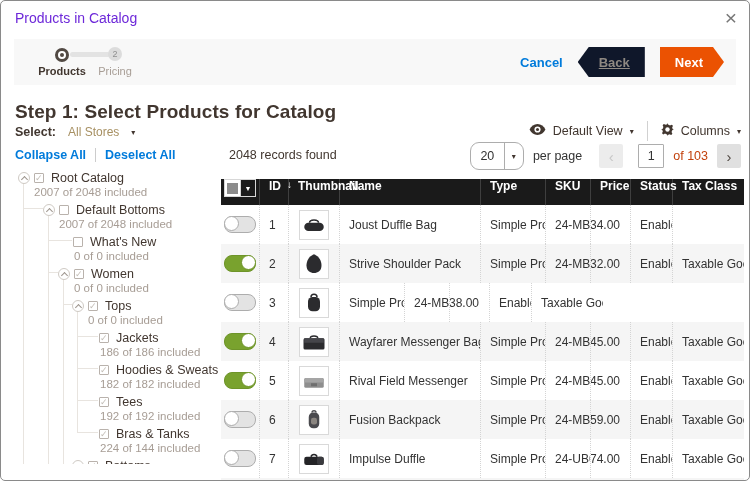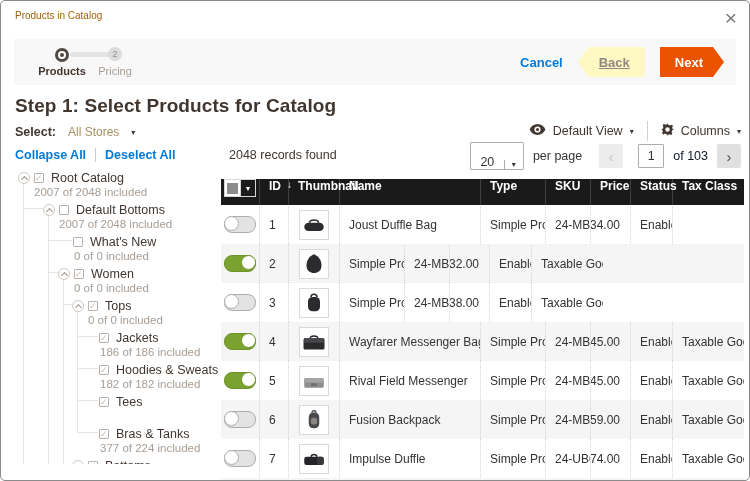--- a/index.html
+++ b/index.html
@@ -1,68 +1,68 @@
 <!DOCTYPE html>
 <html><head>
 <meta charset="utf-8">
 <style>
   html,body{margin:0;padding:0;background:#fff;}
   .modal{position:relative;width:750px;height:481px;box-sizing:border-box;border:1px solid #8a8a8a;
     border-radius:5px;background:#fff;overflow:hidden;
     font-family:"Liberation Sans",sans-serif;color:#41362f;font-size:12.5px;}
 
   
-  .title{position:absolute;top:9px;left:14px;font-size:10px;color:#a16207;}
+  .title{position:absolute;top:9px;left:14px;font-size:14px;color:#6d28d9;}
   .close{position:absolute;top:6px;right:12px;font-size:21px;font-weight:300;color:#777;cursor:pointer;line-height:1;}
 
   
   .band{position:absolute;left:13px;right:13px;top:38px;height:46px;background:#f8f8f8;}
   .step-dot-active{position:absolute;left:41px;top:9px;width:8px;height:8px;border-radius:50%;
     background:#fff;border:3px solid #514943;}
   .step-dot-active::after{content:'';position:absolute;left:2px;top:2px;width:4px;height:4px;border-radius:50%;background:#514943;}
   .step-connector{position:absolute;left:56px;top:13px;width:40px;height:5px;border-radius:3px;background:#e3e3e3;}
   .step-dot-pending{position:absolute;left:94px;top:8px;width:14px;height:14px;border-radius:50%;background:#dcdcdc;
     color:#8f8f8f;font-size:9px;display:flex;align-items:center;justify-content:center;}
   .step-label1{position:absolute;left:13px;top:26px;width:70px;text-align:center;font-size:11px;font-weight:bold;color:#41362f;}
   .step-label2{position:absolute;left:66px;top:26px;width:70px;text-align:center;font-size:11px;color:#a79d95;}
   .band-actions{position:absolute;right:12px;top:8px;height:30px;display:flex;align-items:center;gap:15px;}
   .cancel{color:#007bdb;font-weight:bold;font-size:13px;cursor:pointer;}
-  .btn-back{height:30px;display:flex;align-items:center;background:#fef9c3;color:#8f8982;font-weight:bold;
+  .btn-back{height:30px;display:flex;align-items:center;background:#0f172a;color:#8f8982;font-weight:bold;
     font-size:13px;padding:0 15px 0 21px;clip-path:polygon(11px 0,100% 0,100% 100%,11px 100%,0 50%);cursor:pointer;text-decoration:underline;}
   .btn-next{height:30px;display:flex;align-items:center;background:#eb5202;color:#fff;font-weight:bold;
     font-size:13px;padding:0 21px 0 15px;clip-path:polygon(0 0,calc(100% - 11px) 0,100% 50%,calc(100% - 11px) 100%,0 100%);cursor:pointer;}
 
   
-  .heading{position:absolute;left:14px;top:94px;font-size:19px;font-weight:bold;color:#41362f;letter-spacing:.1px;}
+  .heading{position:absolute;left:14px;top:100px;font-size:19px;font-weight:bold;color:#41362f;letter-spacing:.1px;}
   .store-row{position:absolute;left:14px;top:124px;display:flex;align-items:center;gap:12px;}
   .store-lbl{font-weight:bold;font-size:12.5px;}
   .store-val{color:#a79062;font-size:12px;display:flex;align-items:center;gap:12px;cursor:pointer;}
   .caret{font-size:8px;color:#41362f;}
 
   
   .view-row{position:absolute;right:8px;top:120px;display:flex;align-items:center;}
   .ctrl{display:flex;align-items:center;gap:7px;cursor:pointer;font-size:12.5px;color:#41362f;}
   .vdivider{width:1px;height:20px;background:#d1d1d1;margin:0 13px;}
 
   
   .tree-links{position:absolute;left:14px;top:147px;display:flex;align-items:center;font-size:12.5px;}
   .bluelink{color:#007bdb;font-weight:bold;cursor:pointer;}
   .pipe{width:1px;height:14px;background:#ccc;margin:0 9px;}
   .records{position:absolute;left:228px;top:147px;font-size:12.5px;color:#41362f;}
   .pager{position:absolute;right:8px;top:142px;height:26px;display:flex;align-items:center;gap:9px;}
-  .pp{display:flex;height:26px;border:1px solid #adadad;border-radius:1px;background:#fff;cursor:pointer;align-items:flex-end;}
+  .pp{display:flex;height:26px;border:1px solid #adadad;border-radius:9px;background:#fff;cursor:pointer;}
   .pp-val{width:33px;display:flex;align-items:center;justify-content:center;font-size:12.5px;color:#333;}
   .pp-caret{width:18px;display:flex;align-items:center;justify-content:center;border-left:1px solid #adadad;}
   .pg-btn{width:24px;height:24px;border-radius:2px;display:flex;align-items:center;justify-content:center;
     font-size:15px;cursor:pointer;}
   .pg-prev{background:#ececec;color:#c7c7c7;margin-left:8px;}
   .pg-next{background:#e0e0e0;color:#514943;}
   .pg-input{width:26px;height:24px;box-sizing:border-box;border:1px solid #adadad;border-radius:1px;text-align:center;
     font-size:12.5px;color:#333;font-family:"Liberation Sans",sans-serif;margin-left:6px;}
-  .pg-total{font-size:12.5px;color:#0f172a;}
+  .pg-total{font-size:12.5px;color:#c2410c;}
 
   
   .tree{position:absolute;left:14px;top:168px;width:204px;bottom:16px;overflow:hidden;}
   .trow{position:relative;height:32px;z-index:1;}
   .tline{display:flex;align-items:center;height:17px;}
   .texp{width:12px;height:12px;box-sizing:border-box;border:1px solid #cfcac4;border-radius:50%;background:#fff;
     position:relative;flex:none;margin-right:4px;cursor:pointer;}
   .texp::after{content:'';position:absolute;left:3px;top:4px;width:4px;height:4px;
     border-left:1px solid #9e968e;border-top:1px solid #9e968e;transform:rotate(45deg);}
   .tcb{width:10px;height:10px;box-sizing:border-box;border:1px solid #b9b2ac;border-radius:1px;background:#fff;
@@ -245,27 +245,28 @@
           <span class="tcb checked"></span>
           <span class="tlabel">Hoodies &amp; Sweatshirts</span>
         </div>
         <div class="tcount" style="padding-left: 85px;">182 of 182 included</div>
       </div>
       <div class="trow">
         <div class="tline" style="padding-left: 84px;">
           <span class="tcb checked"></span>
           <span class="tlabel">Tees</span>
         </div>
+        <div class="tcount" style="padding-left: 85px;">192 of 192 included</div>
       </div>
       <div class="trow">
         <div class="tline" style="padding-left: 84px;">
           <span class="tcb checked"></span>
           <span class="tlabel">Bras &amp; Tanks</span>
         </div>
-        <div class="tcount" style="padding-left: 85px;">377 of 224 included</div>
+        <div class="tcount" style="padding-left: 85px;">224 of 144 included</div>
       </div>
       <div class="trow">
         <div class="tline" style="padding-left: 57px;">
           <span class="texp"></span>
           <span class="tcb checked"></span>
           <span class="tlabel">Bottoms</span>
         </div>
         <div class="tcount" style="padding-left: 73px;">0 of 0 included</div>
       </div>
     </div>
@@ -334,20 +335,21 @@
             </span>
           </div>
           <div class="gcell pl" style="width: 29px;">2</div>
           <div class="gcell center" style="width: 51px;">
             <span class="thumb">
               <svg viewBox="0 0 32 32">
                 <path d="M16 3c-7 3-10 9-10 15 0 7 5 10 10 10s10-3 10-10c0-6-3-12-10-15z" fill="#2b2b2e"></path>
               </svg>
             </span>
           </div>
+          <div class="gcell pl" style="width: 141px;">Strive Shoulder Pack</div>
           <div class="gcell pl" style="width: 65px;">Simple Product</div>
           <div class="gcell pl" style="width: 45px;">24-MB04</div>
           <div class="gcell pr" style="width: 40px;">$32.00</div>
           <div class="gcell pl" style="width: 42px;">Enabled</div>
           <div class="gcell pl" style="width: 71px;">Taxable Goods</div>
         </div>
         <div class="grow">
           <div class="gcell center" style="width: 39px;">
             <span class="toggle">
               <span class="knob"></span>

